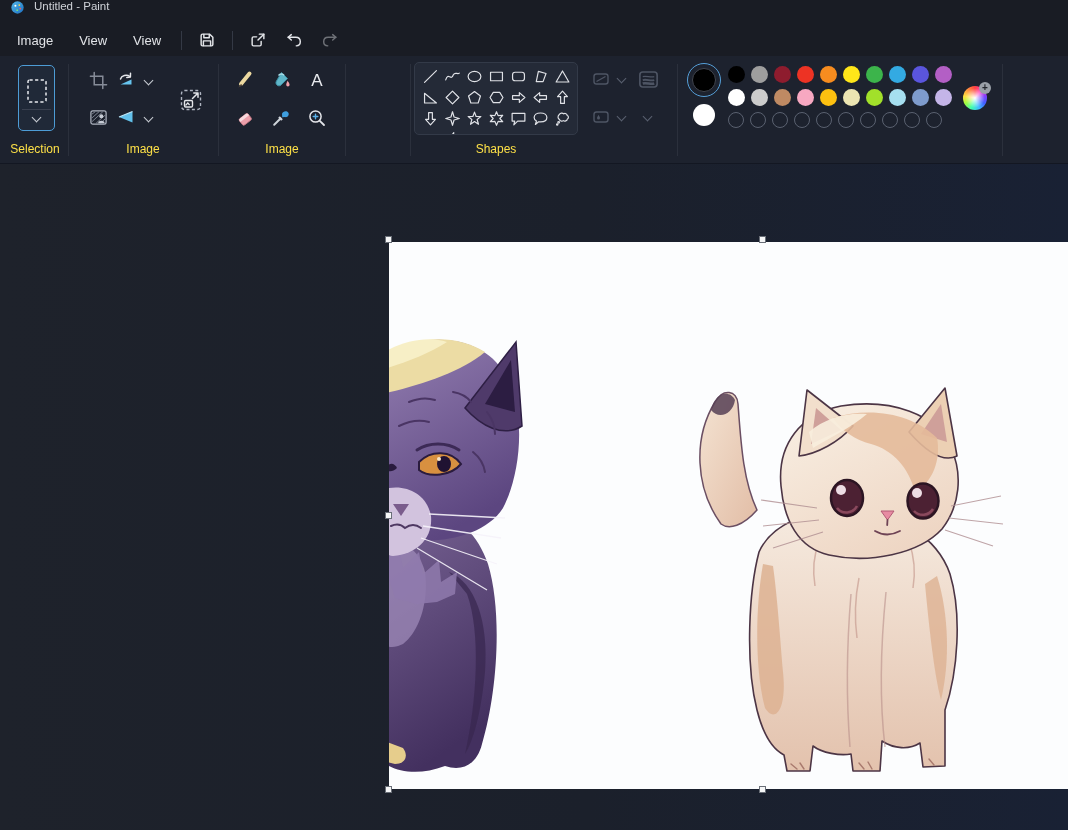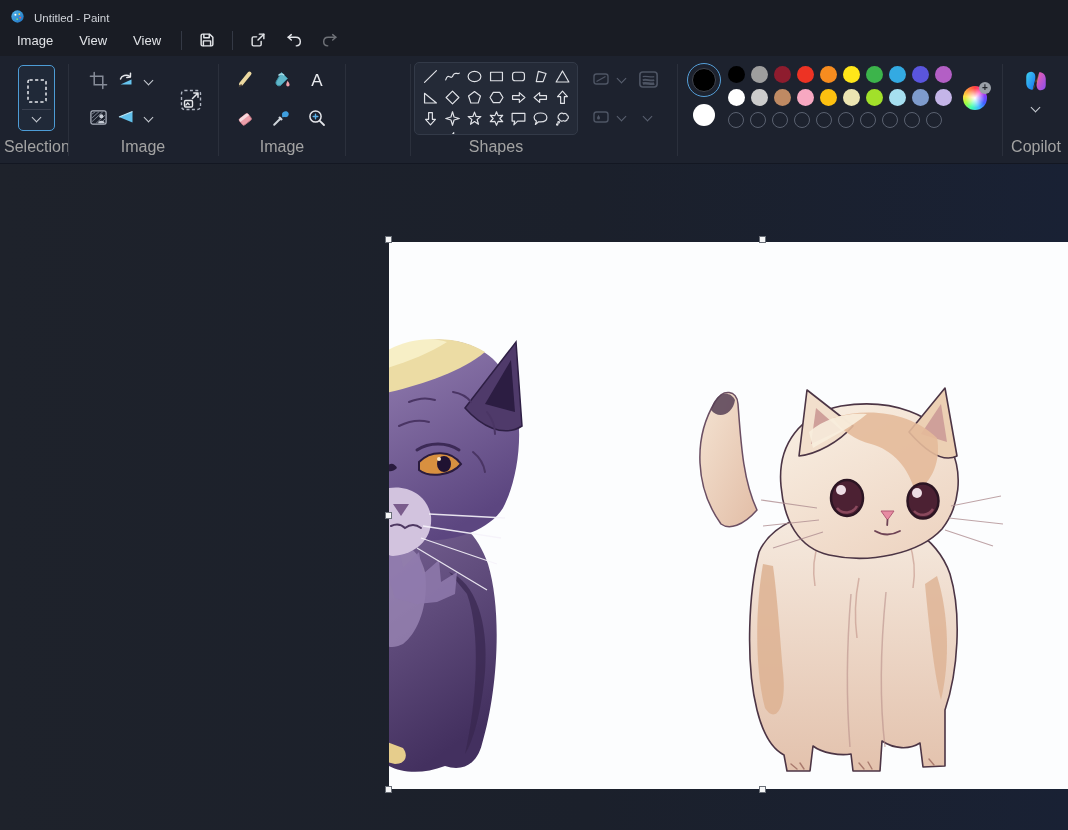--- a/index.html
+++ b/index.html
@@ -1,40 +1,40 @@
 <!DOCTYPE html>
 <html><head>
 <meta charset="utf-8">
 <style>
   * { margin:0; padding:0; box-sizing:border-box; }
   html,body { width:1068px; height:830px; overflow:hidden; background:#1b202b;
     font-family:"Liberation Sans", sans-serif; color:#e6e8ec; user-select:none; }
 
   
   #titlebar { position:absolute; left:0; top:0; width:1068px; height:24px;
-    background:#191c24; display:flex; align-items:flex-end; }
+    background:#191c24; display:flex; align-items:flex-start; }
   #titlebar .app-logo { width:15px; height:15px; margin-left:10px; }
   #titlebar .title-text { margin-left:9px; font-size:11.5px; color:#cfd2d8; }
 
   #menubar { position:absolute; left:0; top:24px; width:1068px; height:32px;
     background:#191c24; display:flex; align-items:center; padding-left:4px; }
   .menu-item { font-size:13px; color:#e2e4e8; padding:5px 13px; border-radius:4px; cursor:default; }
   .icon-btn { width:30px; height:26px; display:flex; align-items:center; justify-content:center;
     border-radius:4px; margin:0 3px; }
   .icon-btn.disabled { opacity:.42; }
   .mdiv { width:1px; height:19px; background:#343945; margin:0 7px; }
   .micon { width:18px; height:18px; stroke:#e4e6ea; fill:none; stroke-width:1.6;
     stroke-linecap:round; stroke-linejoin:round; }
 
   
   #ribbon { position:absolute; left:0; top:56px; width:1068px; height:108px;
     background:#1d222e; border-bottom:1px solid #131722; }
   .rsec { position:absolute; top:0; height:107px; }
   .rlabel { position:absolute; bottom:7px; left:0; width:100%; text-align:center;
-    font-size:16px; color:#a3a3a3; }
+    font-size:12px; color:#fde047; }
   .vdiv { position:absolute; top:8px; height:92px; width:1px; background:#2b303c; }
   .chev { display:inline-block; width:7px; height:7px; border-right:1.4px solid #c9cdd4;
     border-bottom:1.4px solid #c9cdd4; transform:rotate(45deg); }
   .chev.dim { border-color:#5a6070; }
   .ribtn { position:absolute; display:flex; align-items:center; justify-content:center;
     border-radius:4px; }
 
   
   #sel-button { left:14px; top:9px; width:37px; height:66px; border:1.5px solid #4d9cd6;
     border-radius:5px; background:#202938; flex-direction:column; }
@@ -421,41 +421,20 @@
           <span class="swatch empty"></span>
           <span class="swatch empty"></span>
         </div>
       </div>
     <span id="colour-wheel">
       <span class="plus">+</span>
     </span>
   </div>
   <span class="vdiv" style="left:1002px;"></span>
 
-  <div class="rsec" style="left:1004px;width:64px;">
-    <span class="ribtn" style="left:15px;top:8px;width:34px;height:34px;">
-      <svg width="26" height="26" viewBox="0 0 24 24">
-        <defs>
-          <linearGradient id="cop1" x1="0" y1="0" x2="1" y2="1">
-            <stop offset="0" stop-color="#3dd2f0"></stop>
-              <stop offset="1" stop-color="#1a6ff0"></stop>
-          </linearGradient>
-          <linearGradient id="cop2" x1="0" y1="0" x2="1" y2="1">
-            <stop offset="0" stop-color="#f25fa8"></stop>
-              <stop offset="1" stop-color="#8a4df0"></stop>
-          </linearGradient>
-        </defs>
-        <path d="M7.5 3.5 C4.5 3.5 3 5.5 3 8 L3 14 C3 17.5 5.5 20 9 20 C9 20 10.2 14.5 11.2 10.5 C12 7 10.8 3.5 7.5 3.5 Z" fill="url(#cop1)"></path>
-        <path d="M16.5 20.5 C19.5 20.5 21 18.5 21 16 L21 10 C21 6.5 18.5 4 15 4 C15 4 13.8 9.5 12.8 13.5 C12 17 13.2 20.5 16.5 20.5 Z" fill="url(#cop2)"></path>
-        <path d="M9 20 C10.5 19 11.5 16.5 11.2 10.5 L12.8 13.5 C12.3 17.5 13 19.5 15 4 Z" fill="#f2a33c" opacity="0.35"></path>
-      </svg>
-    </span>
-    <span class="chev" style="position:absolute;left:28px;top:48px;"></span>
-    <div class="rlabel">Copilot</div>
-  </div>
 </div>
 
 <div id="workspace"></div>
 
 <div id="canvas">
   <svg width="679" height="547" viewBox="0 0 679 547">
     <defs>
       <linearGradient id="gP1" x1="0" y1="0" x2="0.3" y2="1">
         <stop offset="0" stop-color="#7a6596"></stop>
           <stop offset="1" stop-color="#43305f"></stop>

